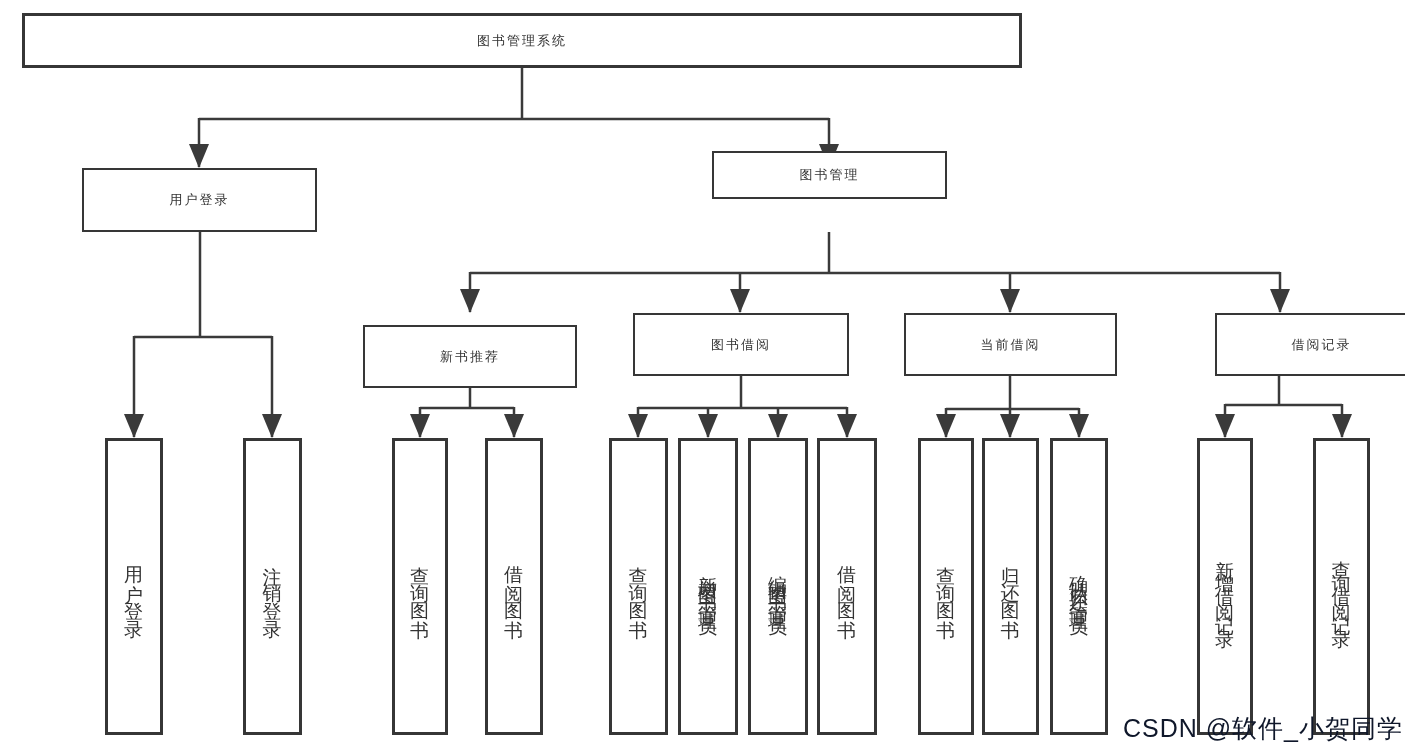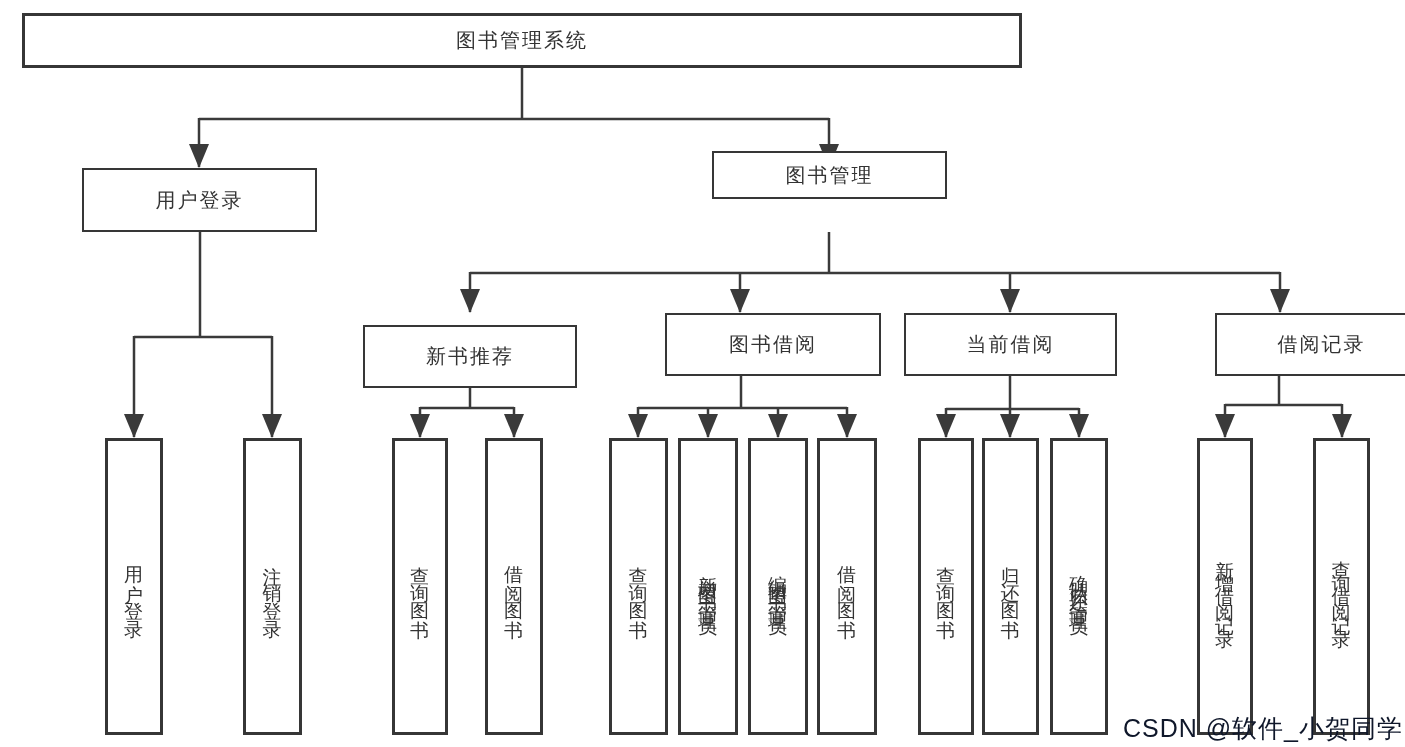--- a/index.html
+++ b/index.html
@@ -7,21 +7,21 @@
     width:1405px;height:747px;position:relative;background:#ffffff;
     font-family:"Liberation Sans", sans-serif;overflow:hidden;
   }
   #connector-layer{position:absolute;left:0;top:0;width:1405px;height:747px;}
   .box{
     position:absolute;box-sizing:border-box;background:#ffffff;
     border:2px solid #363636;color:#333333;
     display:flex;align-items:center;justify-content:center;
     z-index:2;
   }
-  .hbox{font-size:20px;letter-spacing:2px;white-space:nowrap;}
+  .hbox{font-size:13px;letter-spacing:2px;white-space:nowrap;}
   .root{border-width:3px;}
   .vbox{border-width:3px;}
   .vtext{
     writing-mode:vertical-rl;text-orientation:mixed;
     font-size:19px;line-height:1;white-space:nowrap;
   }
   .watermark{
     position:absolute;right:2px;bottom:2px;z-index:5;
     font-size:25px;color:#0f172a;letter-spacing:1px;white-space:nowrap;
   }
@@ -86,21 +86,21 @@
 <div class="box hbox" style="left:82px;top:168px;width:235px;height:64px;">
   <span>用户登录</span>
 </div>
 <div class="box hbox" style="left:712px;top:151px;width:235px;height:48px;">
   <span>图书管理</span>
 </div>
 
 <div class="box hbox" style="left:363px;top:313px;width:214px;height:63px;margin-top:12px;">
   <span>新书推荐</span>
 </div>
-<div class="box hbox" style="left:633px;top:313px;width:216px;height:63px;margin-left:32px;">
+<div class="box hbox" style="left:633px;top:313px;width:216px;height:63px;">
   <span>图书借阅</span>
 </div>
 <div class="box hbox" style="left:904px;top:313px;width:213px;height:63px;">
   <span>当前借阅</span>
 </div>
 <div class="box hbox" style="left:1173px;top:313px;width:213px;height:63px;margin-left:42px;">
   <span>借阅记录</span>
 </div>
 
 <div class="box vbox" style="left:105px;top:438px;width:58px;height:297px;">

